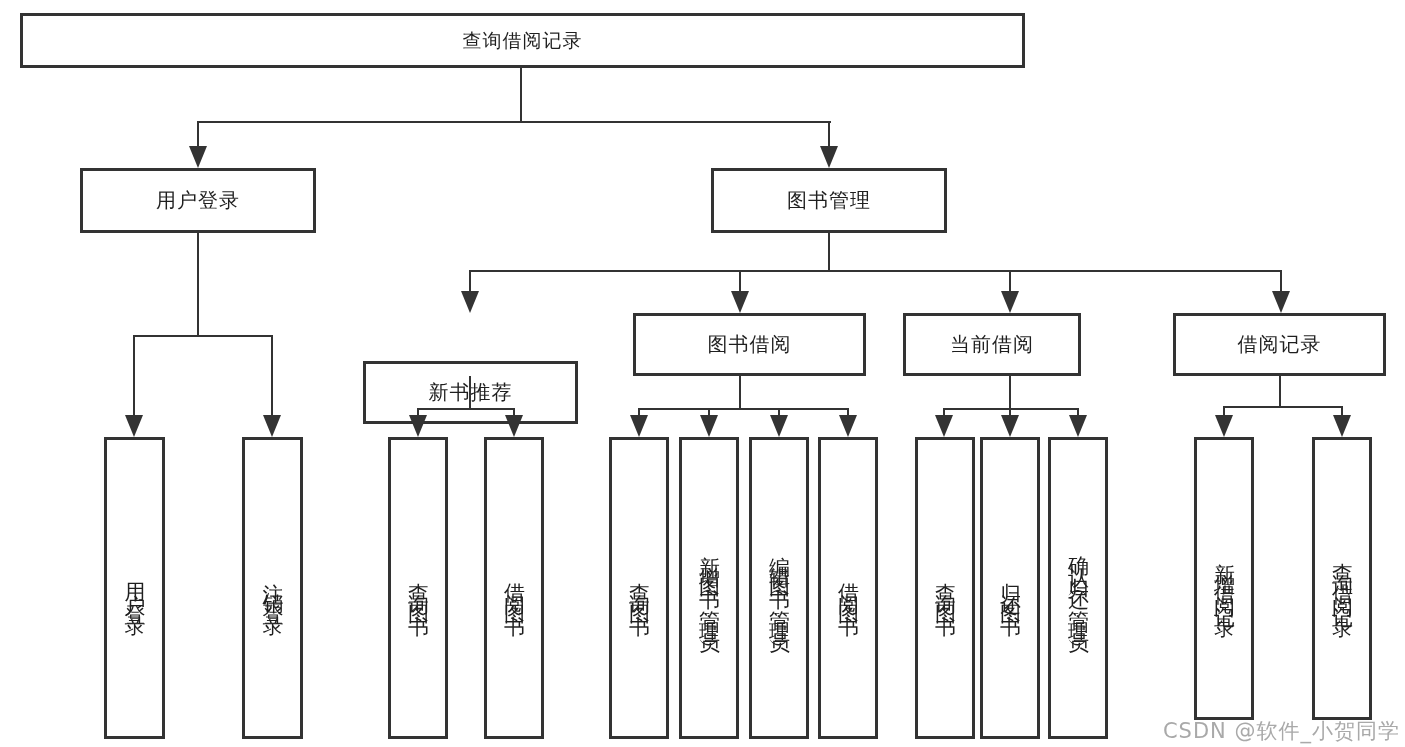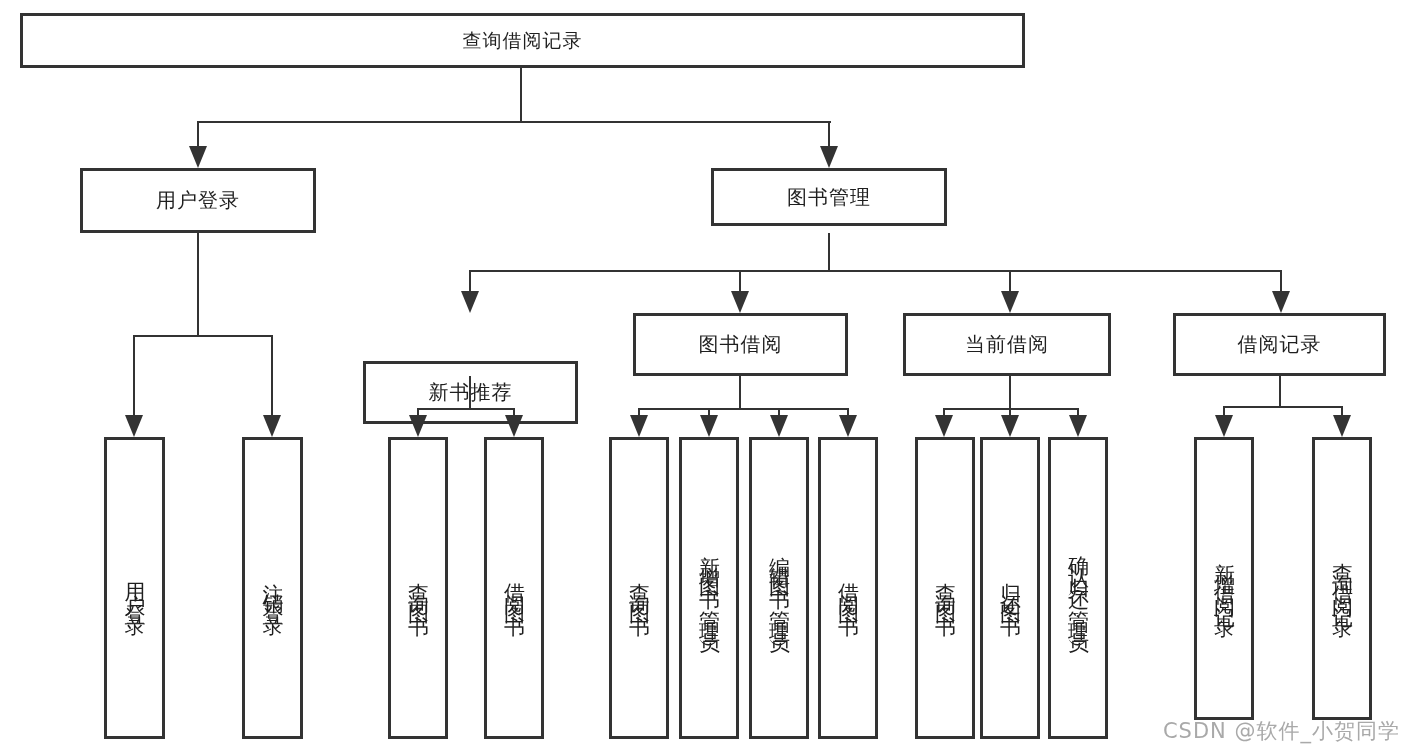--- a/index.html
+++ b/index.html
@@ -65,21 +65,21 @@
 <div class="vline" style="left:520px;top:68px;height:54px;"></div>
 <div class="hline" style="left:197px;top:121px;width:634px;"></div>
 <div class="vline" style="left:197px;top:121px;height:26px;"></div>
 <div class="arrow" style="left:189px;top:146px;"></div>
 <div class="vline" style="left:828px;top:121px;height:26px;"></div>
 <div class="arrow" style="left:820px;top:146px;"></div>
 
 <div class="box" style="left:80px;top:168px;width:236px;height:65px;">
   <span>用户登录</span>
 </div>
-<div class="box" style="left:711px;top:168px;width:236px;height:58px;">
+<div class="box" style="left:711px;top:168px;width:236px;height:65px;">
   <span>图书管理</span>
 </div>
 
 <div class="vline" style="left:197px;top:233px;height:103px;"></div>
 <div class="hline" style="left:133px;top:335px;width:140px;"></div>
 <div class="vline" style="left:133px;top:335px;height:82px;"></div>
 <div class="arrow" style="left:125px;top:415px;"></div>
 <div class="vline" style="left:271px;top:335px;height:82px;"></div>
 <div class="arrow" style="left:263px;top:415px;"></div>
 
@@ -90,24 +90,24 @@
 <div class="vline" style="left:739px;top:270px;height:23px;"></div>
 <div class="arrow" style="left:731px;top:291px;"></div>
 <div class="vline" style="left:1009px;top:270px;height:23px;"></div>
 <div class="arrow" style="left:1001px;top:291px;"></div>
 <div class="vline" style="left:1280px;top:270px;height:23px;"></div>
 <div class="arrow" style="left:1272px;top:291px;"></div>
 
 <div class="box" style="left:363px;top:313px;width:215px;height:63px;margin-top:48px;">
   <span>新书推荐</span>
 </div>
-<div class="box" style="left:633px;top:313px;width:215px;height:63px;">
+<div class="box" style="left:633px;top:313px;width:233px;height:63px;">
   <span>图书借阅</span>
 </div>
-<div class="box" style="left:903px;top:313px;width:208px;height:63px;">
+<div class="box" style="left:903px;top:313px;width:178px;height:63px;">
   <span>当前借阅</span>
 </div>
 <div class="box" style="left:1173px;top:313px;width:213px;height:63px;">
   <span>借阅记录</span>
 </div>
 
 <div class="vline" style="left:469px;top:376px;height:33px;"></div>
 <div class="hline" style="left:417px;top:408px;width:98px;"></div>
 <div class="vline" style="left:417px;top:408px;height:10px;"></div>
 <div class="arrow" style="left:409px;top:415px;"></div>

